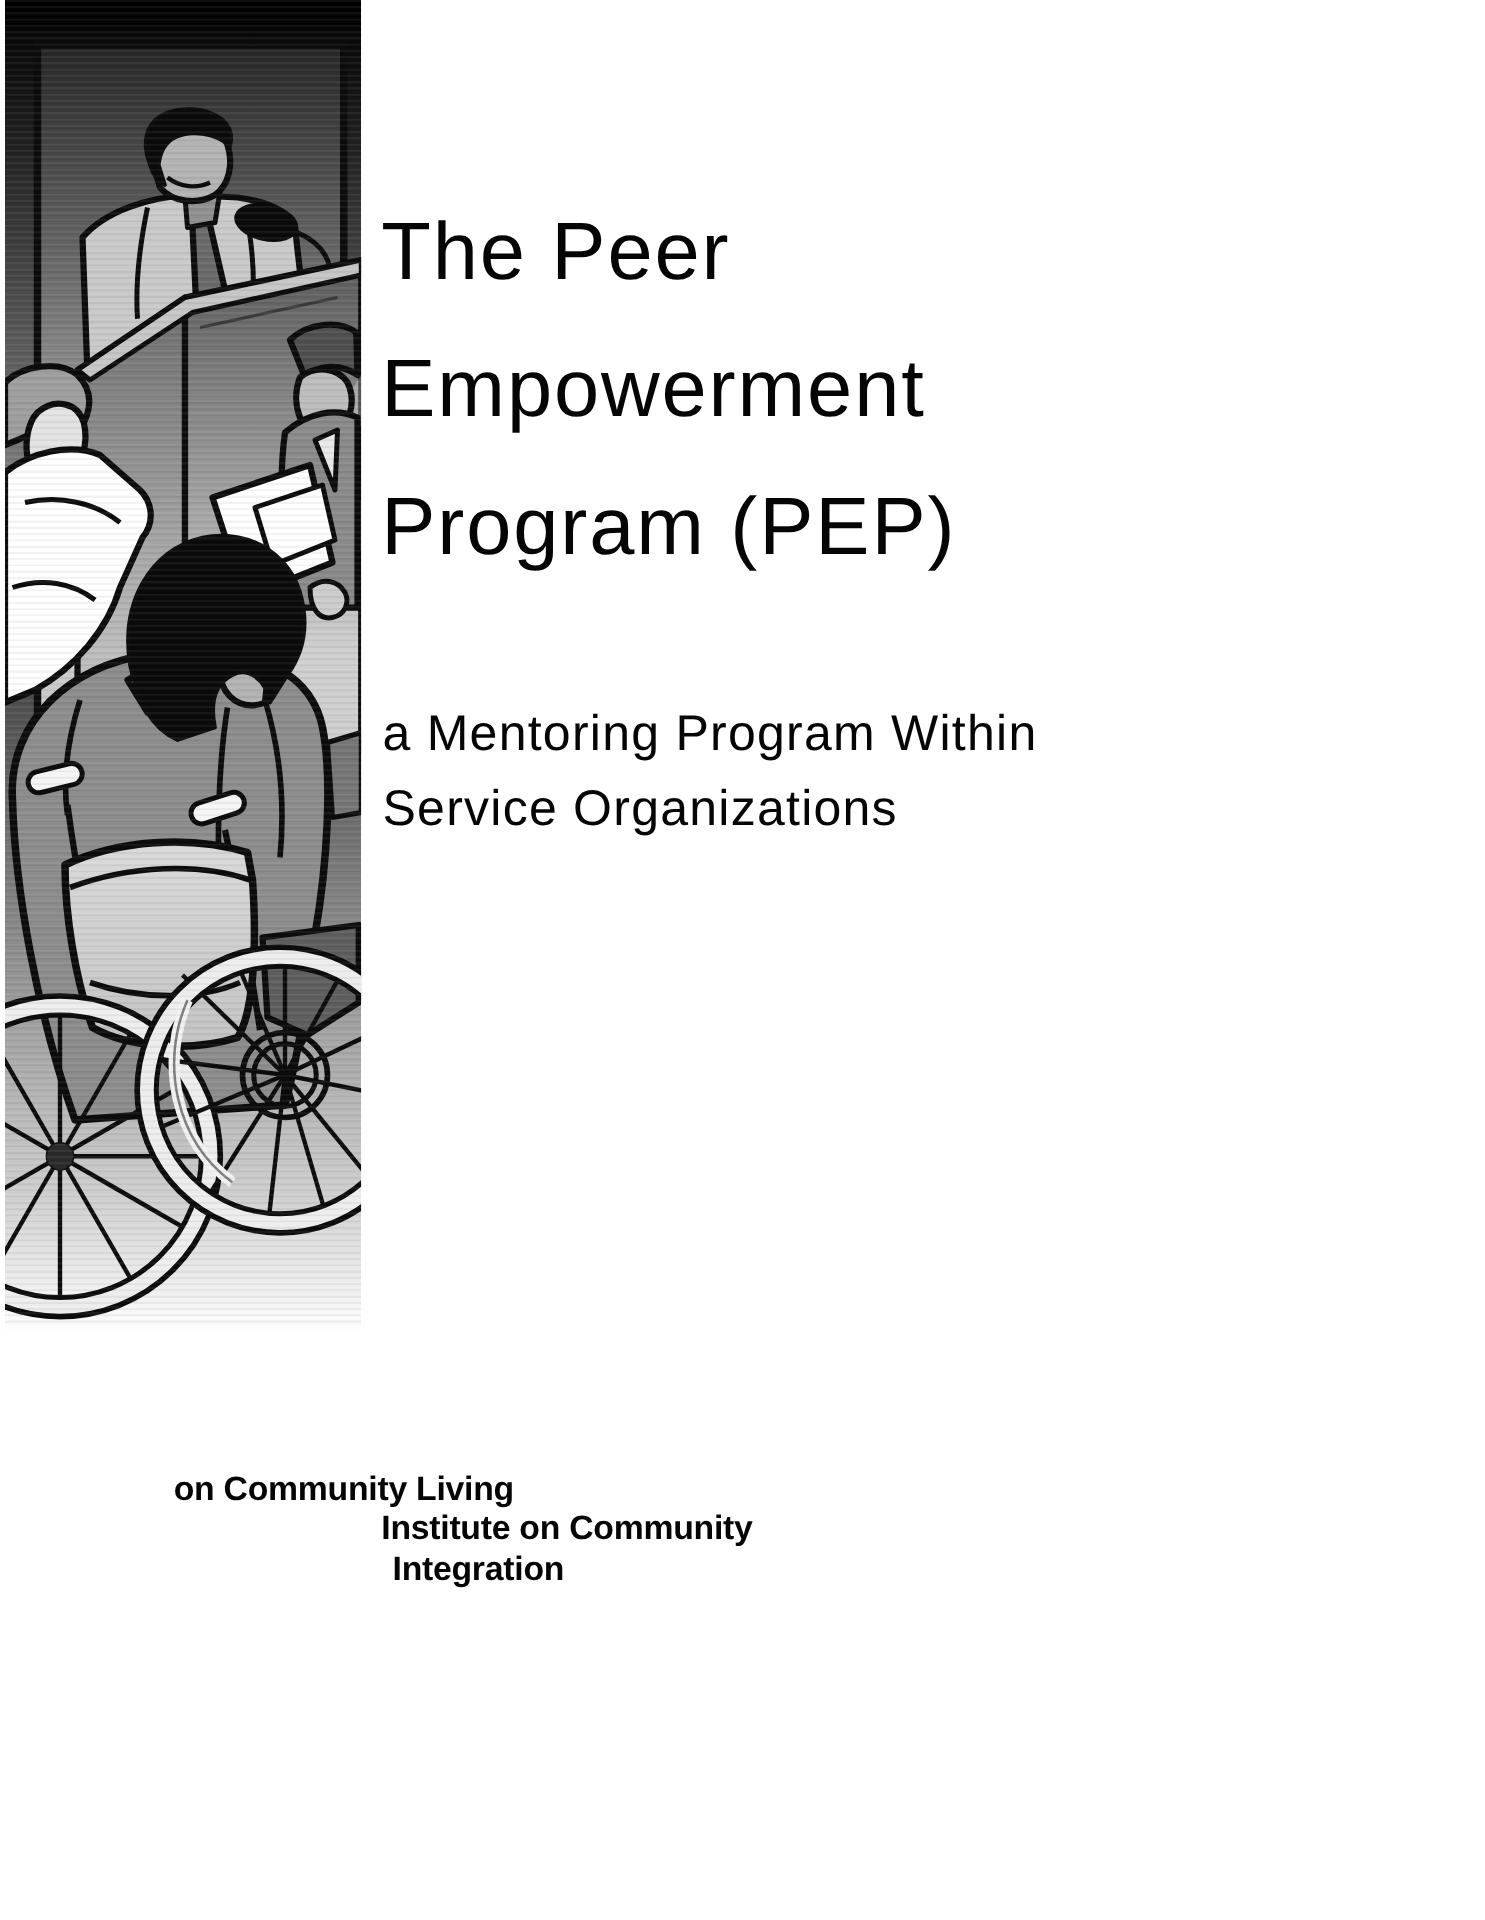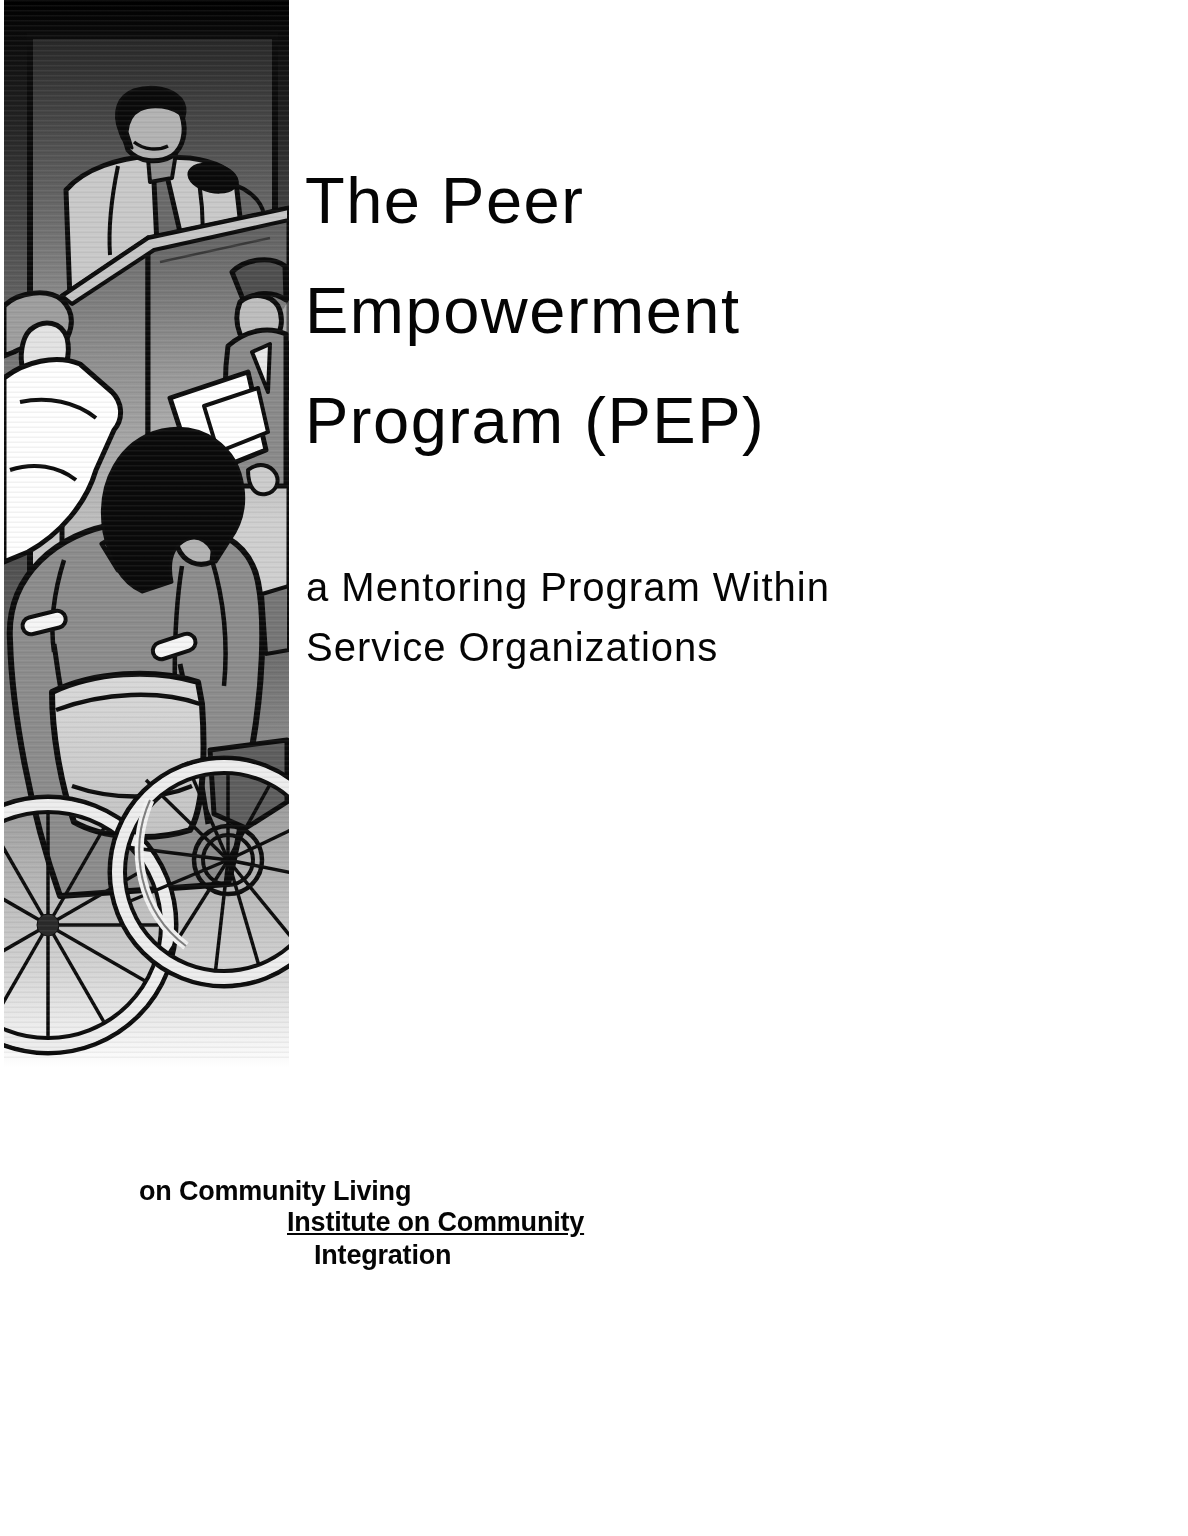--- a/index.html
+++ b/index.html
@@ -36,21 +36,21 @@
     position:absolute;left:306px;top:557px;
     font-size:40px;line-height:60px;letter-spacing:1px;
     font-weight:400;white-space:nowrap;
   }
   .credit-line{
     position:absolute;font-size:27px;line-height:30px;
     font-weight:700;letter-spacing:-0.2px;white-space:nowrap;
   }
   .c1l1{left:305px;top:1105px;}
   .c1l2{left:139px;top:1136px;margin-top:40px;}
-  .c2l1{left:287px;top:1207px;text-decoration:underline;}
+  .c2l1{left:305px;top:1207px;}
   .c2l2{left:314px;top:1240px;}
 </style>
 </head>
 <body>
 
 <div class="page">
 
   <div class="art-panel">
     <svg width="285" height="1200" viewBox="4 0 285 1200" xmlns="http://www.w3.org/2000/svg">
       <defs>

